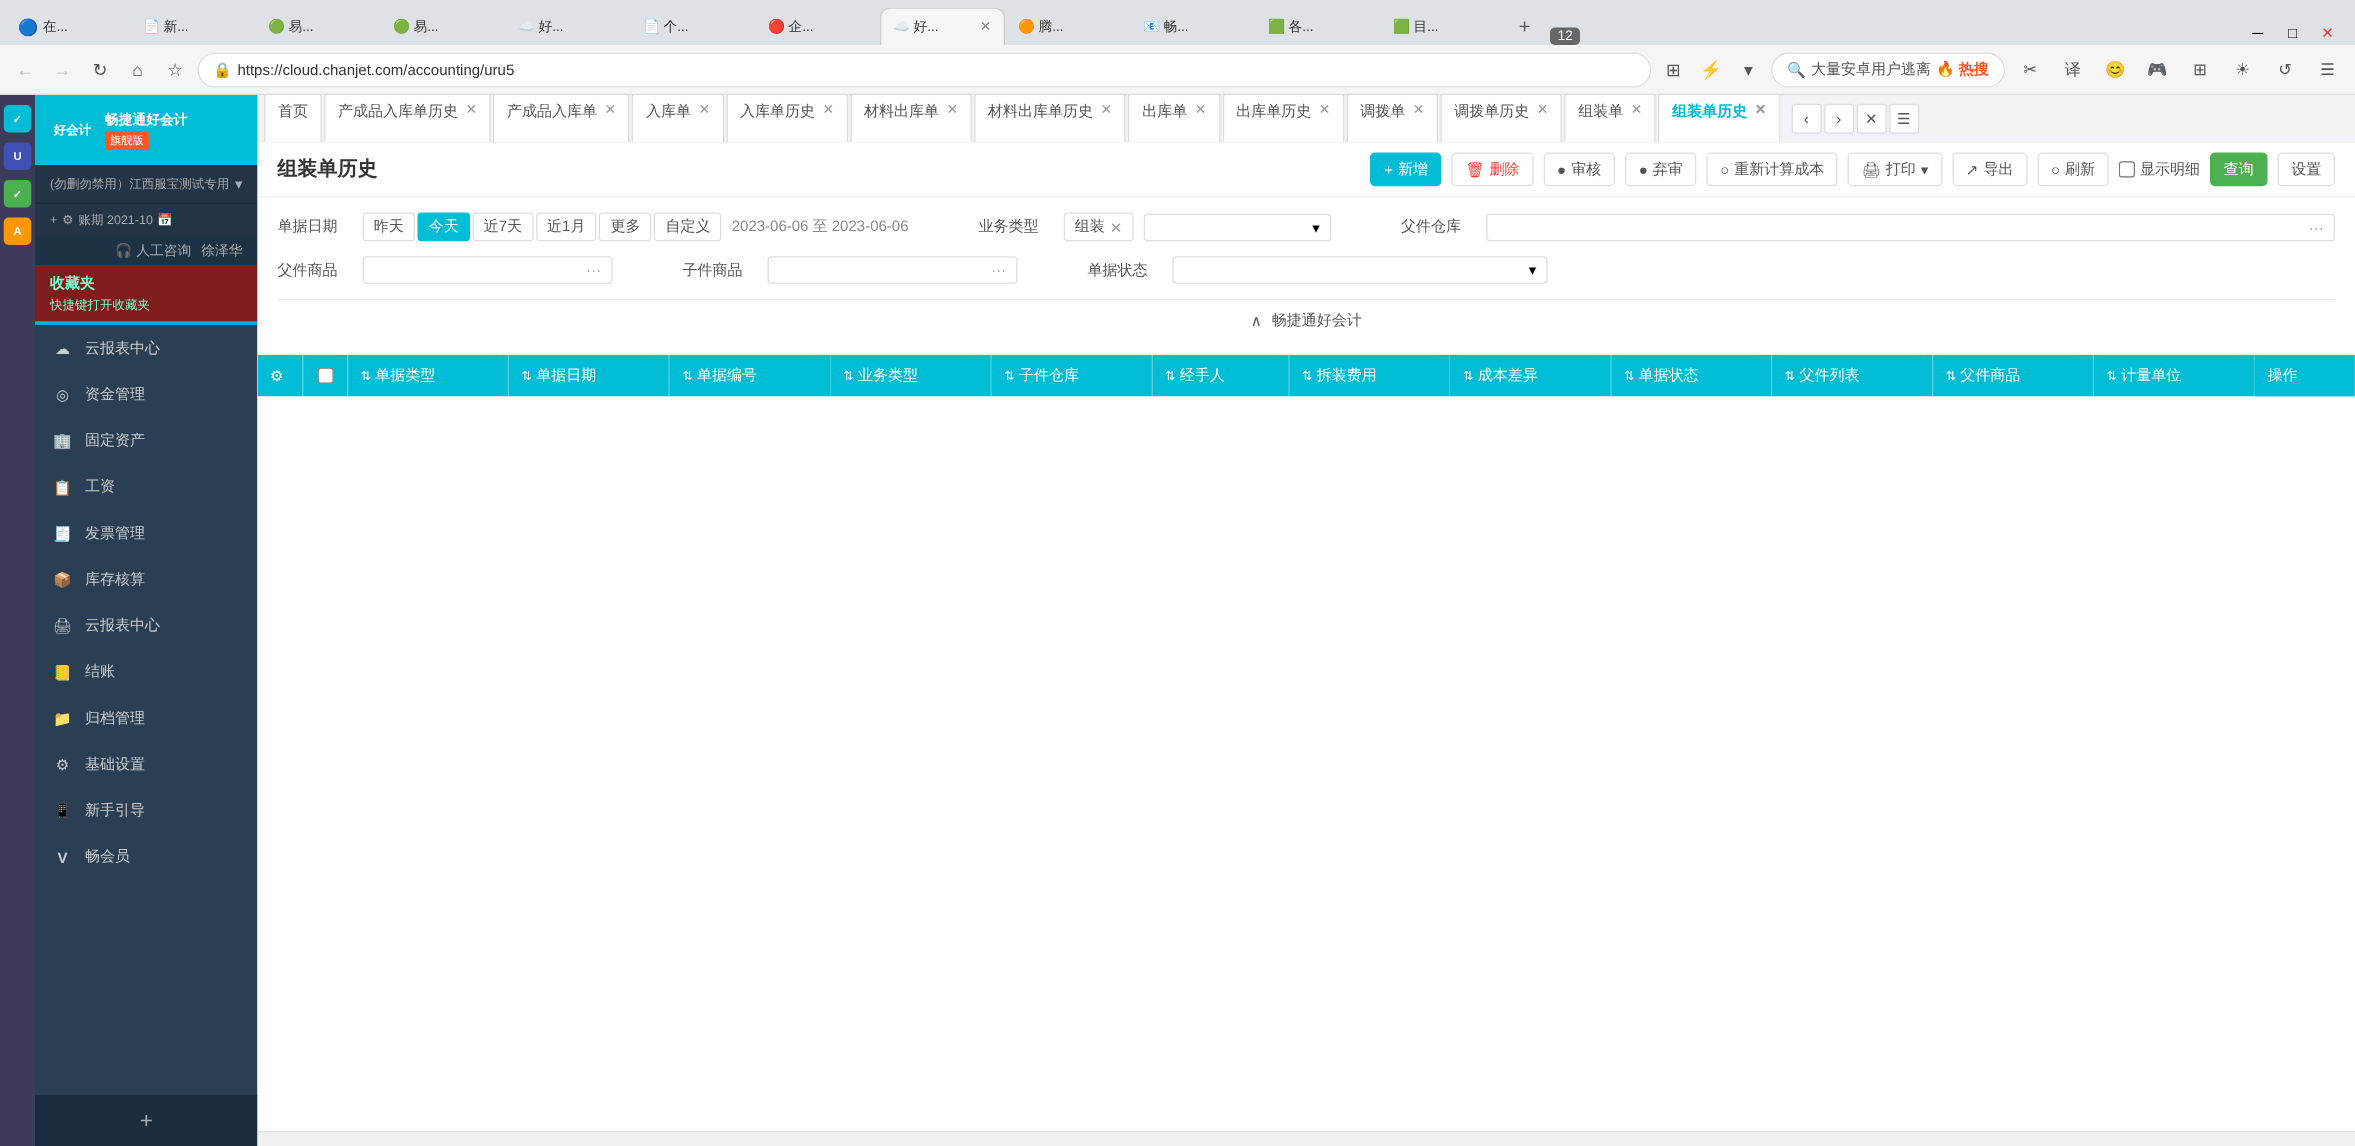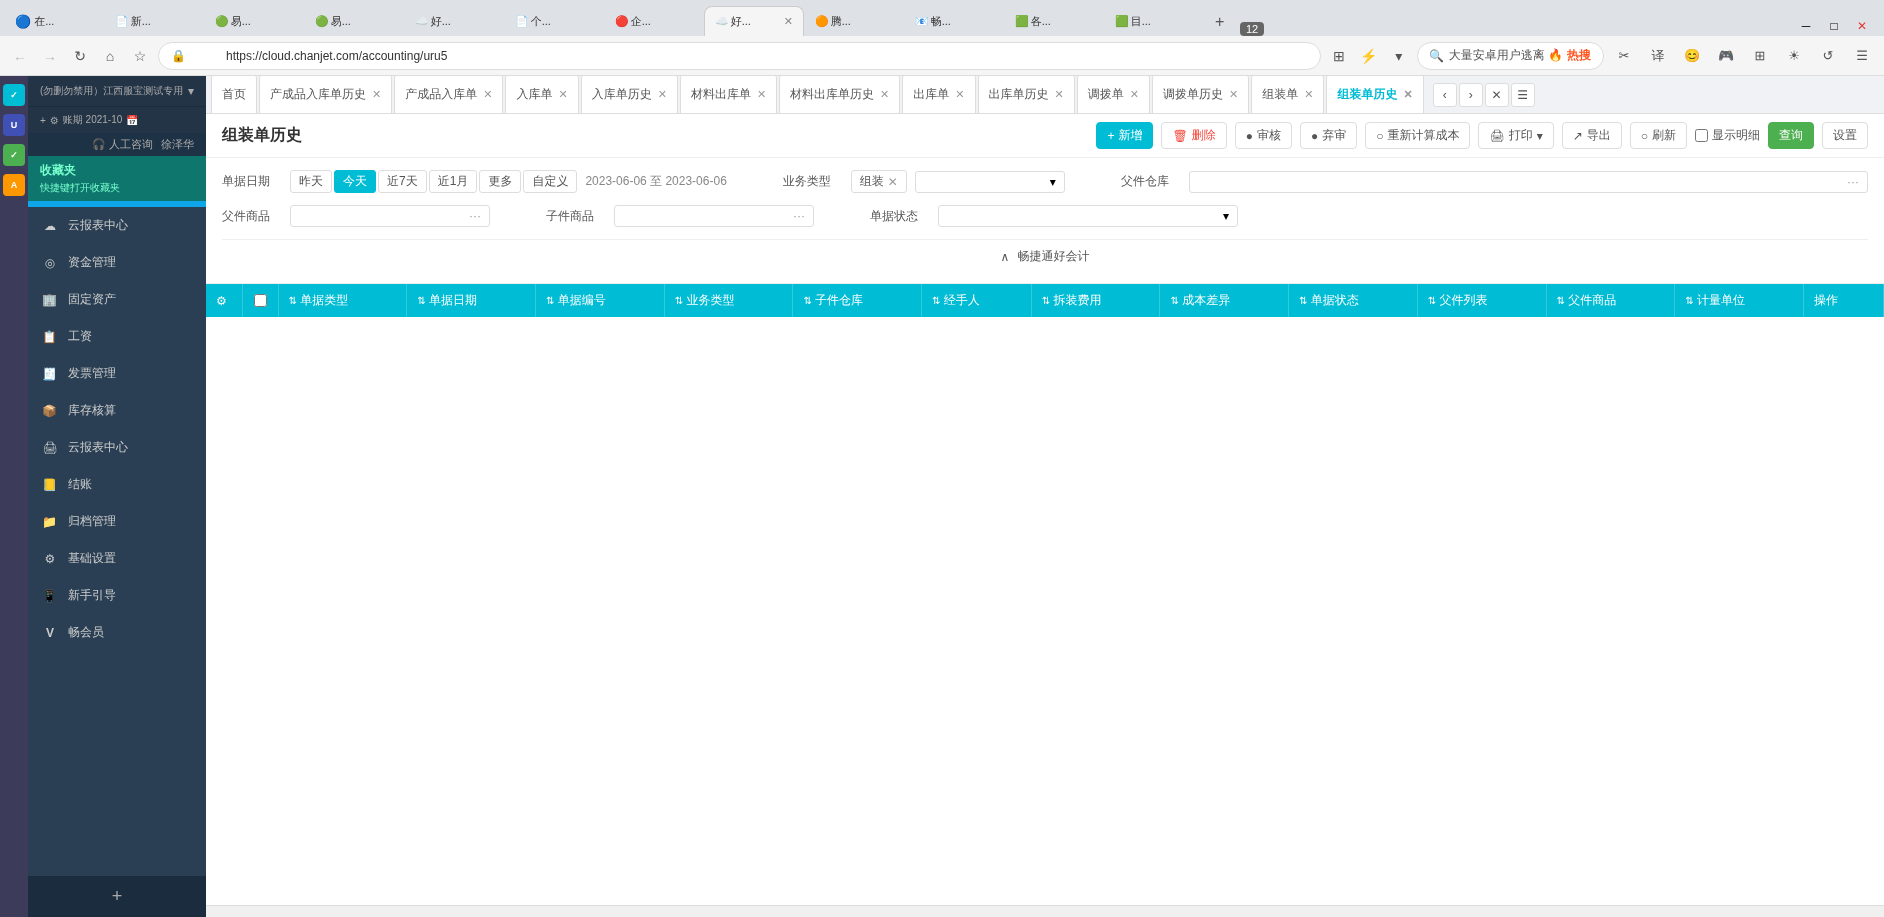--- a/index.html
+++ b/index.html
@@ -11,21 +11,21 @@
     .browser-tab { display: flex; align-items: center; height: 30px; padding: 0 10px; border-radius: 8px 8px 0 0; font-size: 12px; color: #333; background: #dee1e6; border: 1px solid transparent; border-bottom: none; min-width: 100px; max-width: 160px; cursor: pointer; white-space: nowrap; overflow: hidden; text-overflow: ellipsis; position: relative; }
     .browser-tab.active { background: #f5f5f5; border-color: #ccc; z-index: 2; }
     .browser-tab .tab-close { margin-left: auto; padding-left: 4px; color: #888; font-size: 11px; }
 
     
     .browser-toolbar { display: flex; align-items: center; height: 40px; background: #f5f5f5; padding: 0 8px; border-bottom: 1px solid #ddd; gap: 6px; }
     .nav-btn { width: 24px; height: 24px; display: flex; align-items: center; justify-content: center; color: #555; cursor: pointer; font-size: 14px; border-radius: 50%; }
     .nav-btn.disabled { color: #bbb; cursor: default; }
     .address-bar { flex: 1; display: flex; align-items: center; background: white; border: 1px solid #ddd; border-radius: 20px; padding: 4px 12px; height: 28px; font-size: 12px; color: #333; }
     .address-bar .lock-icon { color: #333; margin-right: 4px; }
-    .address-bar .url-text { color: #333; font-size: 12px; margin-left: 36px; }
+    .address-bar .url-text { color: #333; font-size: 12px; }
     .search-bar { display: flex; align-items: center; background: white; border: 1px solid #ddd; border-radius: 20px; padding: 4px 12px; height: 28px; font-size: 12px; color: #555; min-width: 180px; }
     .toolbar-btn { width: 28px; height: 28px; display: flex; align-items: center; justify-content: center; cursor: pointer; border-radius: 4px; font-size: 13px; color: #555; }
 
     
     .app-container { display: flex; width: 100%; height: calc(917px - 76px); }
 
     
     .ext-sidebar { width: 28px; background: #3c3c5a; display: flex; flex-direction: column; align-items: center; padding: 8px 0; gap: 8px; }
     .ext-icon { width: 22px; height: 22px; border-radius: 4px; display: flex; align-items: center; justify-content: center; font-size: 11px; font-weight: bold; cursor: pointer; }
 
@@ -35,21 +35,21 @@
     .sidebar-company { padding: 8px 12px; background: #243447; }
     .sidebar-nav { flex: 1; overflow-y: auto; }
     .sidebar-item { display: flex; align-items: center; padding: 10px 14px; color: #ccc; font-size: 12px; cursor: pointer; gap: 10px; }
     .sidebar-item .si-icon { width: 16px; height: 16px; display: flex; align-items: center; justify-content: center; }
 
     
     .main-content { flex: 1; display: flex; flex-direction: column; background: #f0f2f5; overflow: hidden; }
 
     
     .sub-tabs { display: flex; align-items: center; background: #f0f2f5; border-bottom: 1px solid #ddd; overflow-x: auto; height: 38px; padding: 0 4px; }
-    .sub-tab { display: flex; align-items: center; padding: 6px 10px; height: 42px; border: 1px solid #ddd; border-radius: 4px 4px 0 0; background: white; font-size: 12px; color: #555; cursor: pointer; white-space: nowrap; margin: 0 1px; }
+    .sub-tab { display: flex; align-items: flex-start; padding: 6px 10px; height: 42px; border: 1px solid #ddd; border-radius: 4px 4px 0 0; background: white; font-size: 12px; color: #555; cursor: pointer; white-space: nowrap; margin: 0 1px; }
     .sub-tab.active { background: white; color: #00bcd4; border-bottom-color: white; font-weight: bold; }
     .sub-tab .tab-x { margin-left: 6px; color: #999; font-size: 11px; }
     .sub-tab-nav { display: flex; align-items: center; gap: 2px; margin-left: auto; }
     .sub-tab-nav-btn { width: 24px; height: 24px; display: flex; align-items: center; justify-content: center; cursor: pointer; color: #555; border: 1px solid #ddd; background: white; border-radius: 3px; }
 
     
     .page-content { flex: 1; padding: 0; background: white; display: flex; flex-direction: column; }
     .page-header { display: flex; align-items: center; justify-content: space-between; padding: 8px 16px; border-bottom: 1px solid #eee; }
     .page-title { font-size: 16px; font-weight: bold; color: #333; }
     .page-actions { display: flex; align-items: center; gap: 8px; }
@@ -210,39 +210,48 @@
     <div class="ext-icon" style="background:#4caf50;">
       <span style="color:white;font-size:9px;">✓</span>
     </div>
     <div class="ext-icon" style="background:#ff9800;">
       <span style="color:white;font-size:9px;">A</span>
     </div>
   </div>
 
   <div class="main-sidebar">
 
+    <div class="sidebar-header">
+      <div class="logo-circle">
+        <span style="font-size:10px;">好会计</span>
+      </div>
+      <div>
+        <div style="color:white;font-size:11px;font-weight:bold;">畅捷通好会计</div>
+        <div style="background:#ff5722;color:white;font-size:9px;padding:1px 4px;border-radius:2px;display:inline-block;margin-top:2px;">旗舰版</div>
+      </div>
+    </div>
 
     <div class="sidebar-company" style="display:flex;align-items:center;justify-content:space-between;padding:8px 12px;background:#243447;cursor:pointer;">
       <span style="color:#aaa;font-size:10px;flex:1;overflow:hidden;text-overflow:ellipsis;white-space:nowrap;">(勿删勿禁用）江西服宝测试专用</span>
       <span style="color:#aaa;margin-left:4px;">▾</span>
     </div>
 
     <div style="display:flex;align-items:center;gap:4px;padding:6px 12px;background:#243447;border-top:1px solid #1a2c3d;">
       <span style="color:#aaa;font-size:10px;">+</span>
       <span style="color:#aaa;font-size:10px;">⚙</span>
       <span style="color:#aaa;font-size:10px;">账期 2021-10</span>
       <span style="color:#aaa;font-size:10px;">📅</span>
     </div>
 
     <div style="display:flex;align-items:center;justify-content:flex-end;padding:4px 12px;background:#1e3245;">
       <span style="color:#aaa;font-size:11px;">🎧 人工咨询</span>
       <span style="color:#aaa;font-size:11px;margin-left:8px;">徐泽华</span>
     </div>
 
-    <div style="padding:6px 12px;background:#0f766e;border-bottom:6px solid #0ea5e9;">
+    <div style="padding:6px 12px;background:#7f1d1d;border-bottom:3px solid #0ea5e9;">
       <div style="color:#7fc;font-size:12px;font-weight:bold;">收藏夹</div>
       <div style="color:#7fc;font-size:10px;margin-top:2px;">快捷键打开收藏夹</div>
     </div>
 
     <div class="sidebar-nav">
       <div class="sidebar-item">
         <span class="si-icon">☁</span>
         <span>云报表中心</span>
       </div>
       <div class="sidebar-item">

